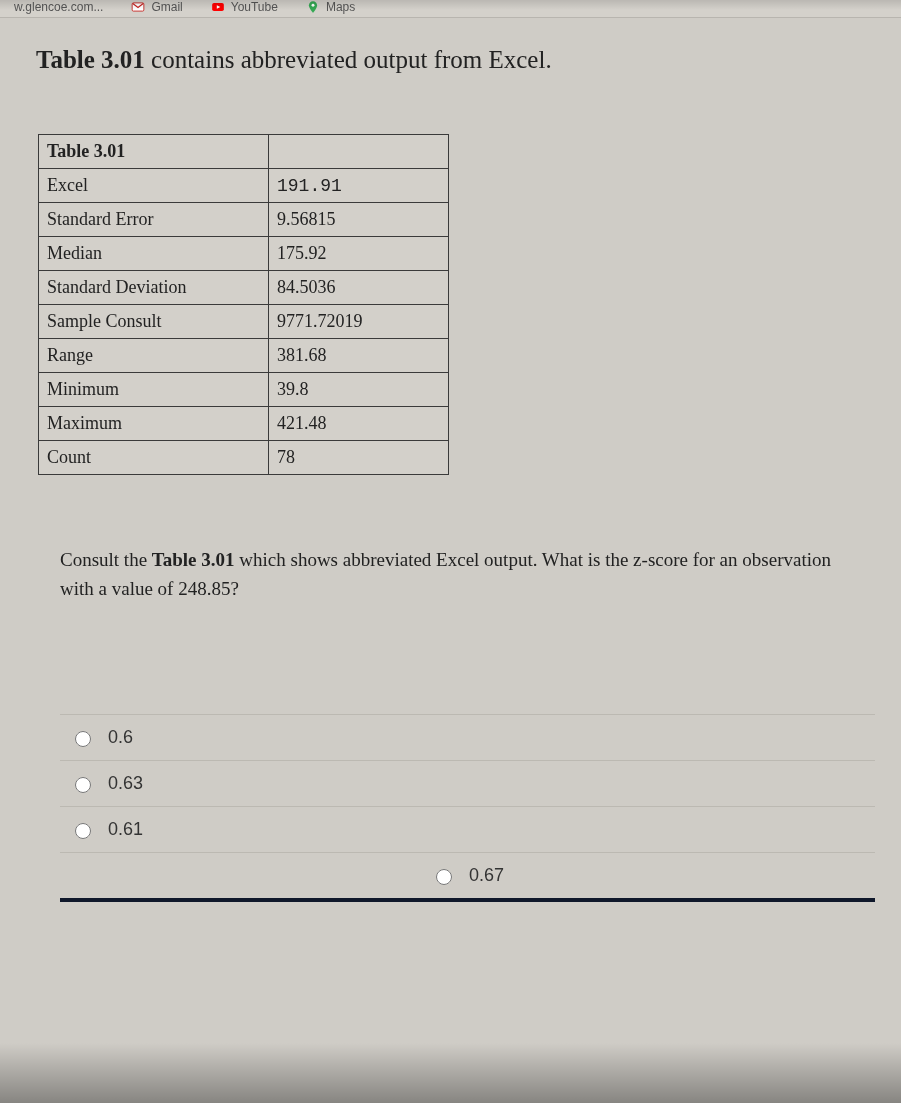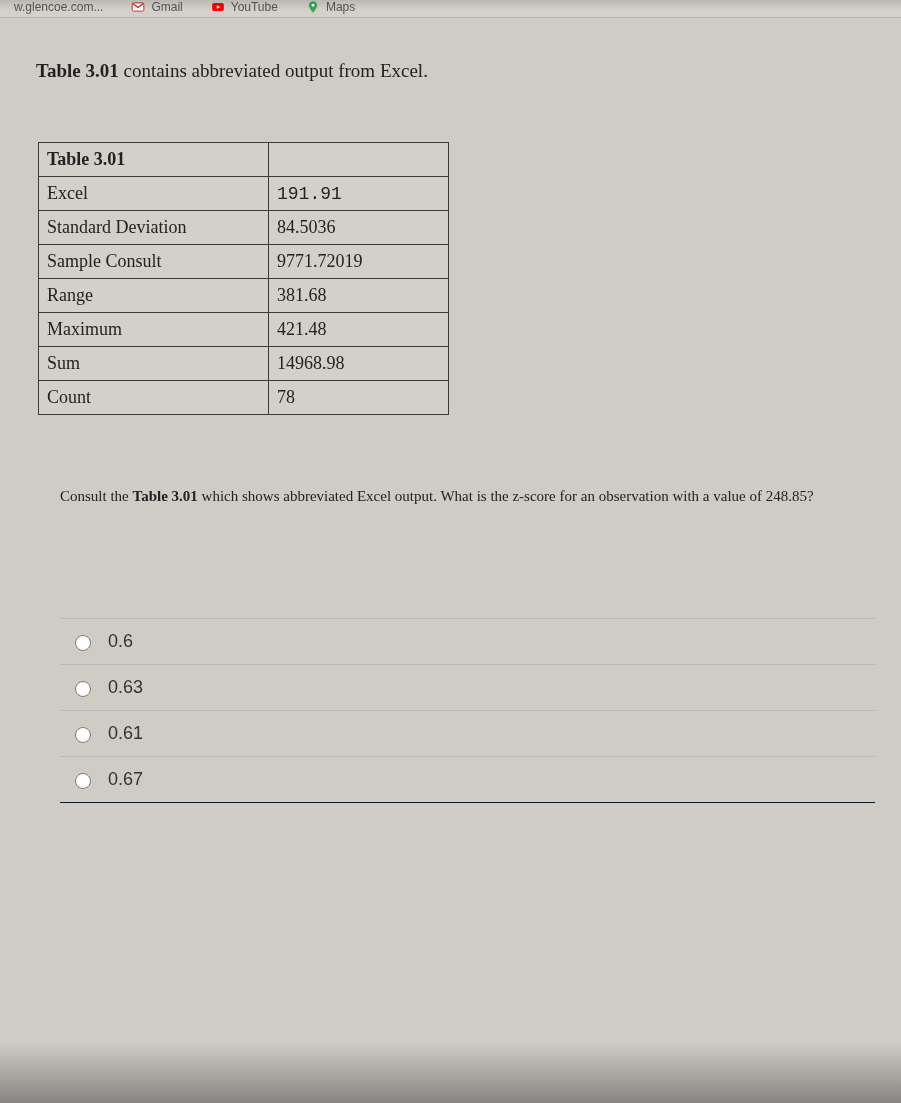--- a/index.html
+++ b/index.html
@@ -24,22 +24,22 @@
     color: #555;
     border-bottom: 1px solid #b8b5af;
     background: #d4d1cb;
   }
   .bm { display:flex; align-items:center; gap:6px; }
   .bm-icon { width:14px; height:14px; display:inline-block; }
   .page {
     padding: 20px 26px 0 36px;
   }
   .intro {
-    font-size: 19px;
-    margin: 22px 0 60px 0;
+    font-size: 25px;
+    margin: 8px 0 60px 0;
   }
   .intro b { font-weight: bold; }
   table.stats {
     border-collapse: collapse;
     margin-left: 2px;
     font-size: 18px;
   }
   table.stats th, table.stats td {
     border: 1.5px solid #3a3a3a;
     padding: 6px 10px 6px 8px;
@@ -47,39 +47,39 @@
     font-weight: normal;
     background: #d3d0ca;
   }
   table.stats th.hdr {
     font-weight: bold;
   }
   table.stats .col1 { width: 230px; }
   table.stats .col2 { width: 180px; font-family: Liberation Mono, monospace; }
   .question {
     margin: 70px 0 0 24px;
-    font-size: 15px;
+    font-size: 19px;
     line-height: 1.55;
     padding-right: 10px;
   }
   .question b { font-weight: bold; }
   .options {
     margin: 110px 0 0 24px;
   }
   .opt {
     display:flex;
     align-items:center;
     gap: 14px;
     padding: 12px 10px;
     border-top: 1px solid #bcb9b2;
     font-size: 18px;
     font-family: Arial, sans-serif;
     color: #333;
   }
-  .opt:last-child { border-bottom: 1px solid #0f172a; }
+  .opt:last-child { border-bottom: 4px solid #0f172a; justify-content: center; }
   .opt input[type=radio] {
     width: 16px; height:16px;
     accent-color: #666;
   }
   
   .vignette {
     position:absolute; left:0; right:0; bottom:0; height:60px;
     background: linear-gradient(to bottom, rgba(0,0,0,0), rgba(0,0,0,0.35));
     pointer-events:none;
   }
@@ -135,38 +135,46 @@
     <tbody>
         <tr>
       <th class="hdr col1">Table 3.01</th>
       <th class="col2"></th>
     </tr>
     <tr>
           <td class="col1">Excel</td>
           <td class="col2">191.91</td>
         </tr>
     <tr>
+          <td>Standard Error</td>
+          <td>9.56815</td>
+        </tr>
+    <tr>
+          <td>Median</td>
+          <td>175.92</td>
+        </tr>
+    <tr>
           <td>Standard Deviation</td>
           <td>84.5036</td>
         </tr>
     <tr>
           <td>Sample Consult</td>
           <td>9771.72019</td>
         </tr>
     <tr>
           <td>Range</td>
           <td>381.68</td>
         </tr>
     <tr>
+          <td>Minimum</td>
+          <td>39.8</td>
+        </tr>
+    <tr>
           <td>Maximum</td>
           <td>421.48</td>
-        </tr>
-    <tr>
-          <td>Sum</td>
-          <td>14968.98</td>
         </tr>
     <tr>
           <td>Count</td>
           <td>78</td>
         </tr>
   </tbody>
     </table>
 
   <p class="question">
     <span>Consult the </span><b>Table 3.01</b><span> which shows abbreviated Excel output.  What is the z-score for an observation with a value of 248.85?</span>

